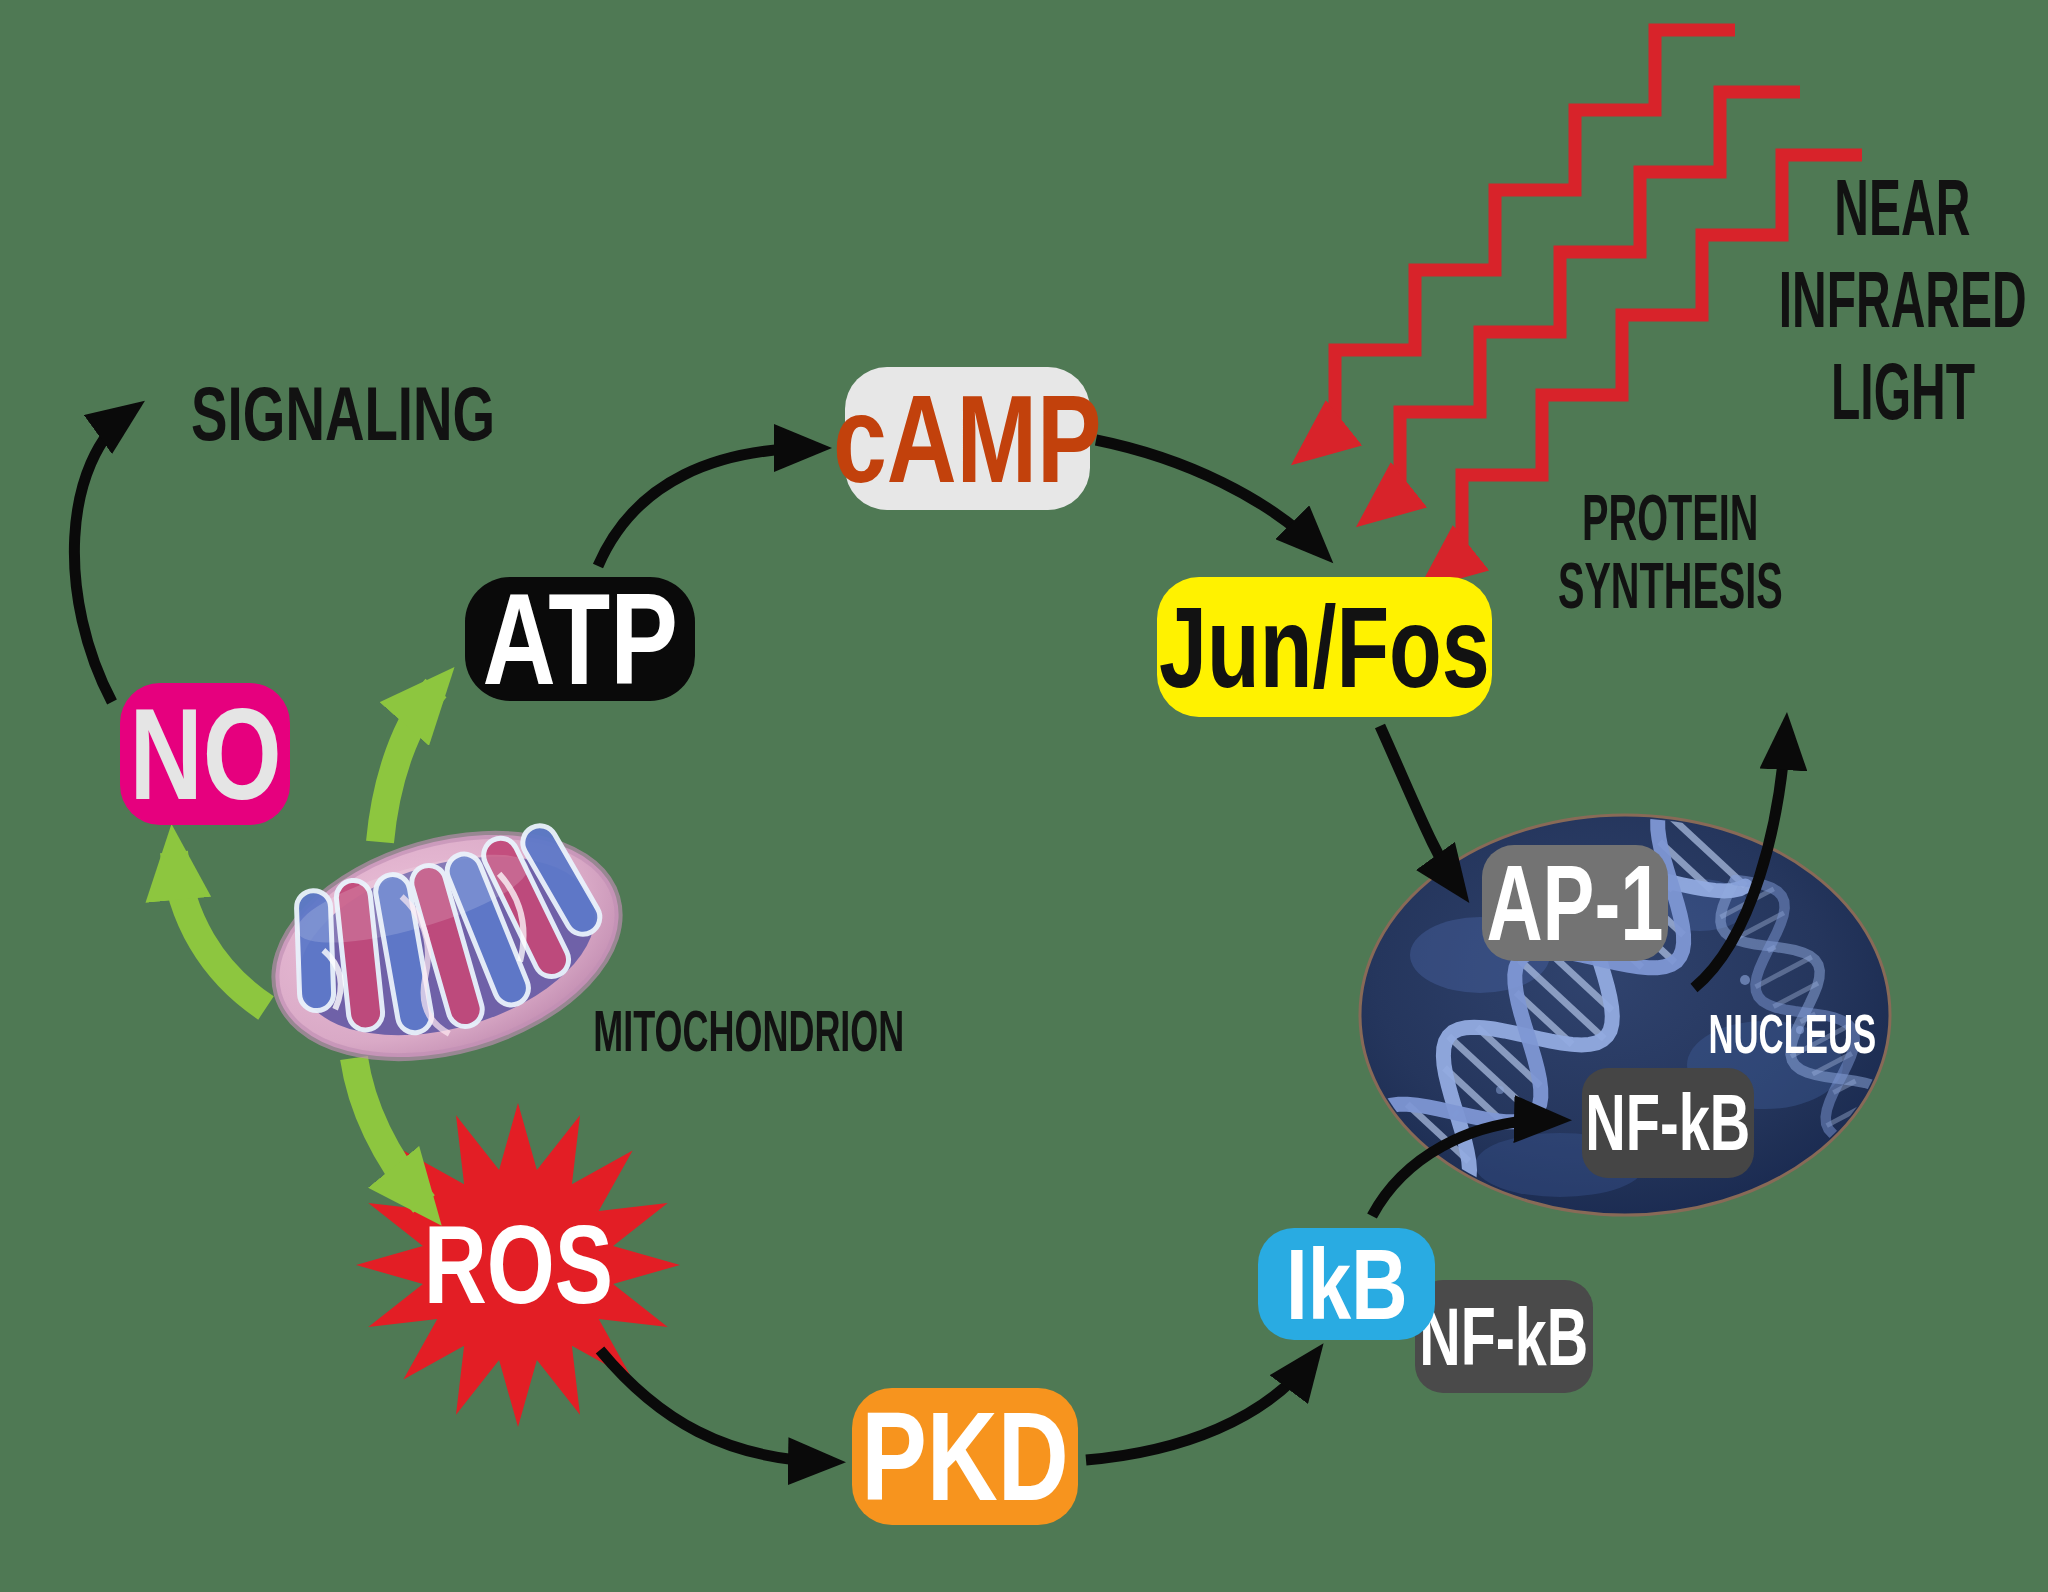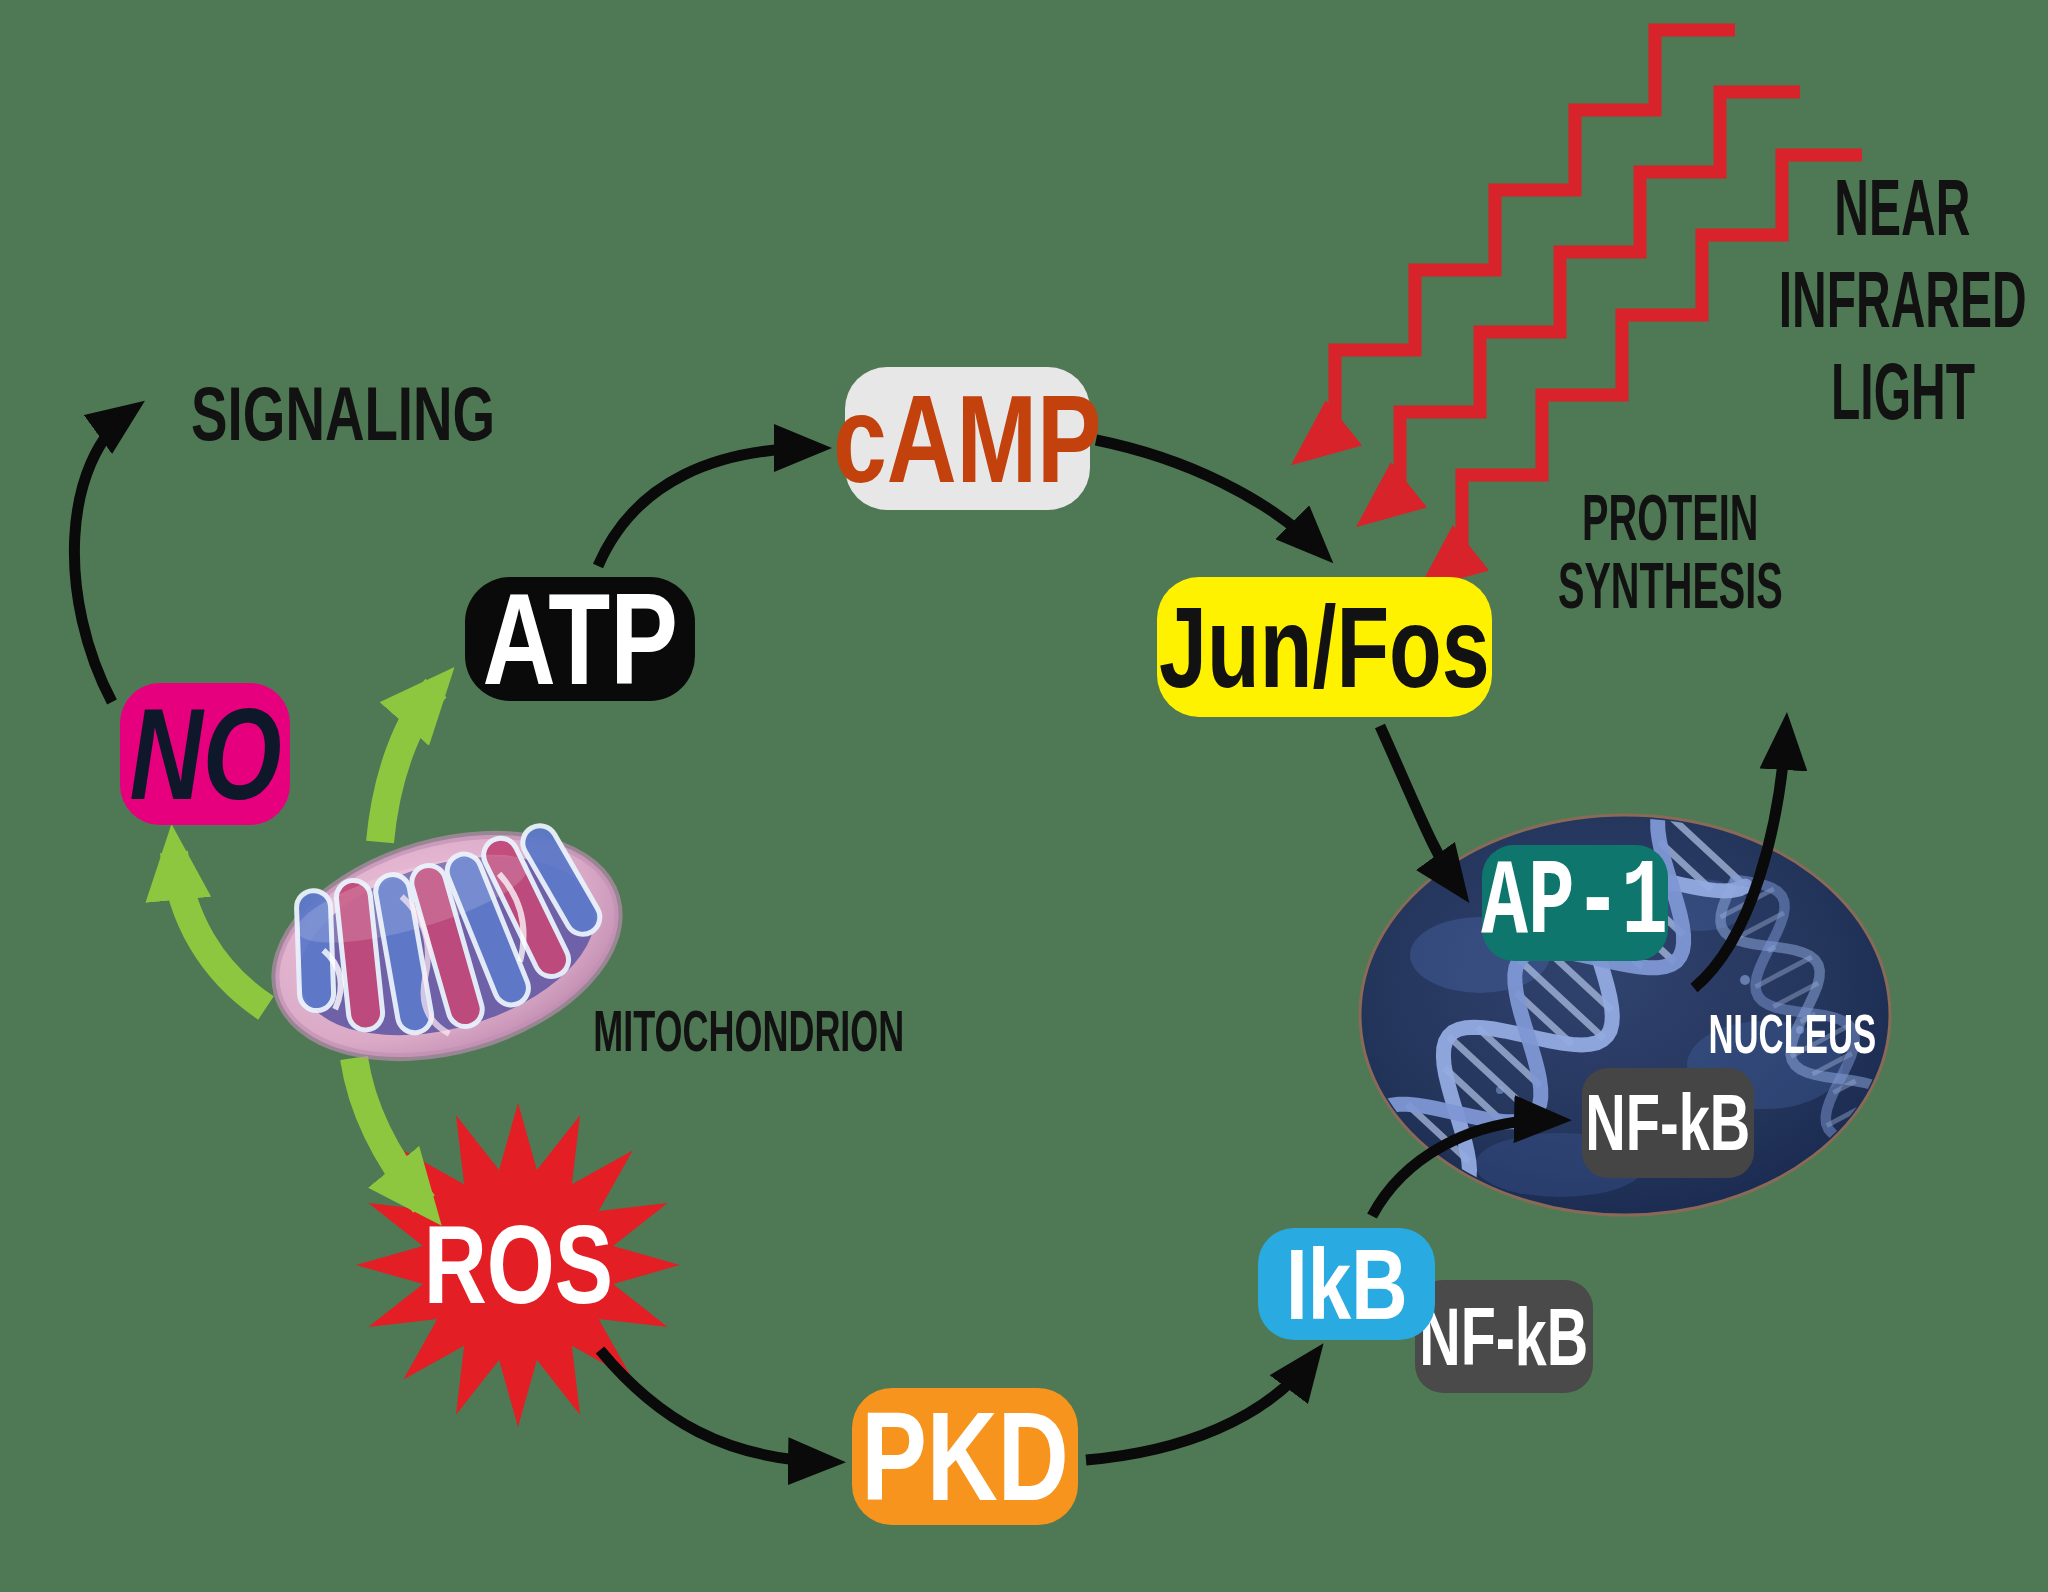--- a/index.html
+++ b/index.html
@@ -156,21 +156,21 @@
       <path d="M 598 566 C 635 480 718 448 816 448" marker-end="url(#blackhead)"></path>
       <path d="M 1096 440 C 1185 458 1268 498 1322 552" marker-end="url(#blackhead)"></path>
       <path d="M 1380 726 C 1416 806 1434 854 1460 890" marker-end="url(#blackhead)"></path>
       <path d="M 600 1350 C 658 1420 726 1460 830 1462" marker-end="url(#blackhead)"></path>
       <path d="M 1086 1460 C 1180 1452 1266 1420 1314 1356" marker-end="url(#blackhead)"></path>
       <path d="M 1372 1216 C 1402 1160 1468 1118 1556 1120" marker-end="url(#blackhead)"></path>
       <path d="M 1694 988 C 1752 940 1780 826 1786 728" marker-end="url(#blackhead)"></path>
     </g>
   </svg>
 
-  <div class="pill" id="node-no" style="background-color: rgb(230, 0, 126); color: #0f172a; font-style: italic;">
+  <div class="pill" id="node-no" style="background-color: rgb(230, 0, 126); color: #e5e5e5;">
     <span>NO</span>
     </div>
 
   <div class="pill" id="node-atp" style="background-color: rgb(10, 10, 10); color: rgb(255, 255, 255);">
     <span>ATP</span>
     </div>
 
   <div class="pill" id="node-camp" style="background-color: rgb(231, 231, 231); color: #c2410c;">
     <span>cAMP</span>
     </div>
@@ -188,21 +188,21 @@
     </div>
 
   <div class="pill" id="node-ikb" style="background-color: rgb(41, 171, 226); color: rgb(255, 255, 255);">
     <span>IkB</span>
     </div>
 
   <div class="pill" id="node-nfkb-cyto" style="background-color: rgb(74, 74, 74); color: rgb(255, 255, 255);">
     <span>NF-kB</span>
     </div>
 
-  <div class="pill" id="node-ap1" style="background-color: #0f766e; color: rgb(255, 255, 255); font-family: Liberation Mono, monospace;">
+  <div class="pill" id="node-ap1" style="background-color: #737373; color: rgb(255, 255, 255);">
     <span>AP-1</span>
     </div>
 
   <div class="pill" id="node-nfkb-nuc" style="background-color: rgb(69, 69, 69); color: rgb(255, 255, 255);">
     <span>NF-kB</span>
     </div>
 
   <div class="lbl" id="signaling-label">
     <span>SIGNALING</span>
     </div>

